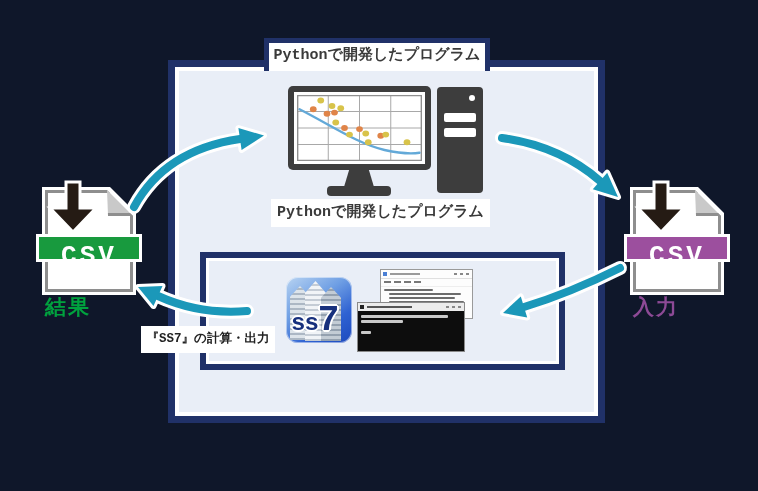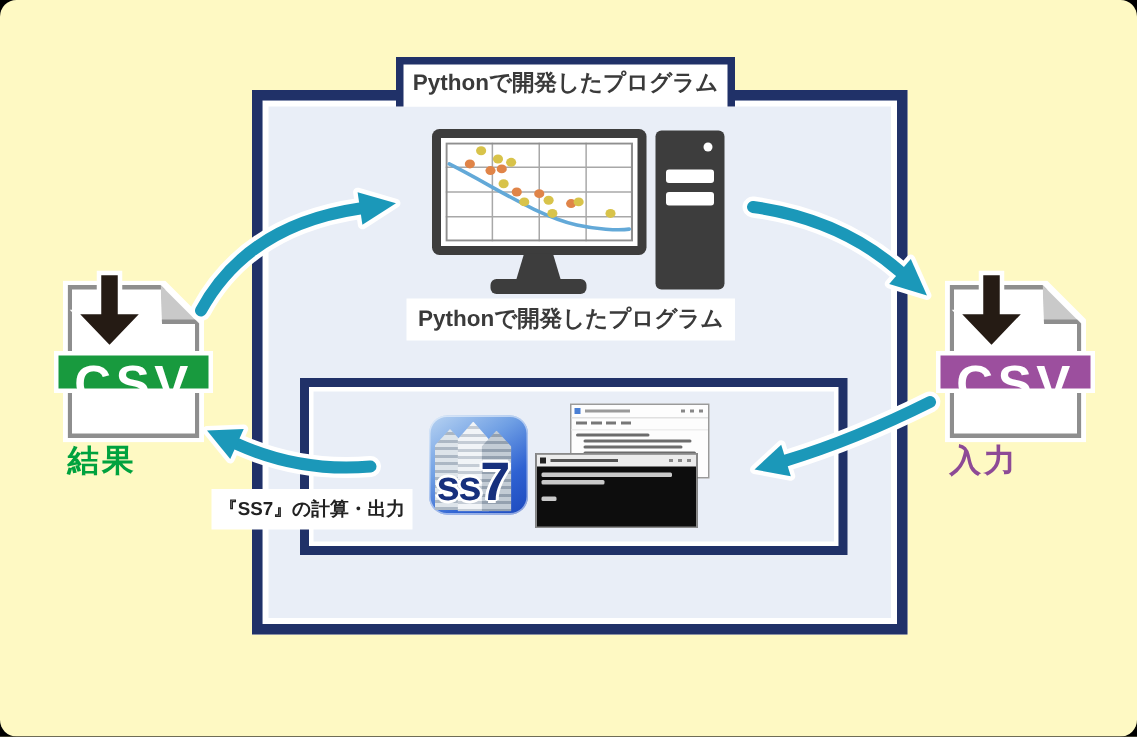--- a/index.html
+++ b/index.html
@@ -1,17 +1,17 @@
 <!DOCTYPE html>
 <html><head>
 <meta charset="utf-8">
 <style>
   html,body{margin:0;padding:0;background:#000;}
-  .stage{position:relative;width:758px;height:491px;background:#fef9c3;overflow:hidden;
-         font-family:Liberation Sans, sans-serif;border-radius:11px;}
+  .stage{position:relative;width:758px;height:491px;background:#0f172a;overflow:hidden;
+         font-family:Liberation Mono, monospace;}
 
   
   .outer-box{position:absolute;left:168px;top:60px;width:437px;height:363px;
     background:#e9eef7;border:7px solid #203168;box-sizing:border-box;
     box-shadow:inset 0 0 0 4px #fff;}
   .inner-box{position:absolute;left:200px;top:252px;width:365px;height:118px;
     background:#e9eef7;border:6px solid #203168;box-sizing:border-box;
     box-shadow:inset 0 0 0 3px #fff;}
   .tab{position:absolute;background:#fff;box-sizing:border-box;text-align:center;
     color:#3a3a3a;font-weight:bold;z-index:5;}
@@ -45,21 +45,21 @@
     box-shadow:inset 0 0 0 1px rgba(255,255,255,.5);overflow:hidden;}
   .ss7-bldg{position:absolute;clip-path:polygon(50% 0,100% 20%,100% 100%,0 100%,0 20%);}
   .ss7-b1{left:4px;top:9px;width:20px;height:54px;
     background:repeating-linear-gradient(0deg,rgba(80,100,125,.35) 0 2px,transparent 2px 5px),#dde4ea;}
   .ss7-b2{left:19px;top:4px;width:21px;height:60px;
     background:repeating-linear-gradient(0deg,rgba(80,100,125,.28) 0 2px,transparent 2px 5px),#f1f4f7;}
   .ss7-b3{left:35px;top:10px;width:20px;height:54px;
     background:repeating-linear-gradient(0deg,rgba(60,80,105,.35) 0 2px,transparent 2px 5px),#c3ccd5;}
   .ss7-text{position:absolute;left:5px;bottom:4px;color:#17307d;font-weight:bold;line-height:1;
     text-shadow:-2px 0 #fff,2px 0 #fff,0 -2px #fff,0 2px #fff,-1px -1px #fff,1px 1px #fff,-1px 1px #fff,1px -1px #fff;}
-  .ss7-text .ss{font-size:28px;letter-spacing:-1px;margin-top:34px;}
+  .ss7-text .ss{font-size:24px;letter-spacing:-1px;margin-top:34px;}
   .ss7-text .seven{font-size:36px;}
 
   
   .editor-window{position:absolute;left:380px;top:269px;width:93px;height:50px;background:#fdfdfd;
     border:1px solid #9a9a9a;box-sizing:border-box;z-index:2;}
   .editor-titlebar{height:8px;border-bottom:1px solid #e0e0e0;position:relative;}
   .editor-titlebar .doc-icon{position:absolute;left:2px;top:2px;width:4px;height:4px;background:#4a7fd4;}
   .editor-titlebar .title-text{position:absolute;left:9px;top:3px;width:30px;height:2px;background:#9a9a9a;}
   .win-dots{position:absolute;right:2px;top:3px;width:16px;height:2px;
     background:repeating-linear-gradient(90deg,#888 0 3px,transparent 3px 6px);}
@@ -84,21 +84,21 @@
   .csv-file{position:absolute;width:88px;height:102px;}
   .csv-left{left:45px;top:190px;} .csv-right{left:633px;top:190px;}
   .paper-outline{position:absolute;left:-3px;top:-3px;right:-3px;bottom:-3px;background:#fff;
     clip-path:polygon(0 0,calc(100% - 26px) 0,100% 26px,100% 100%,0 100%);}
   .paper{position:absolute;inset:0;background:#fff;border:3px solid #8e8e8e;box-sizing:border-box;
     clip-path:polygon(0 0,calc(100% - 26px) 0,100% 26px,100% 100%,0 100%);}
   .fold{position:absolute;right:0;top:0;width:26px;height:26px;background:#c9c9c9;
     clip-path:polygon(0 0,100% 100%,4% 100%);border-bottom:3px solid #8e8e8e;box-sizing:border-box;}
   .dl-arrow{position:absolute;left:-1px;top:-10px;width:58px;height:54px;z-index:2;}
   .csv-band{position:absolute;left:-6px;right:-6px;top:47px;height:22px;z-index:3;
-    box-shadow:0 0 0 3px #fff;text-align:center;color:#fff;font-weight:bold;font-size:34px;
+    box-shadow:0 0 0 3px #fff;text-align:center;color:#fff;font-weight:bold;font-size:26px;
     line-height:38px;letter-spacing:3px;}
   .band-green{background:#189a3e;} .band-purple{background:#9c4f9e;}
   .csv-label{position:absolute;width:88px;text-align:left;font-size:21px;font-weight:bold;letter-spacing:2px;}
   .label-result{left:45px;top:293px;color:#00a23e;}
   .label-input{left:633px;top:293px;color:#8d4a96;}
 
   
   .arrows{position:absolute;inset:0;z-index:8;pointer-events:none;}
 </style>
 </head>

